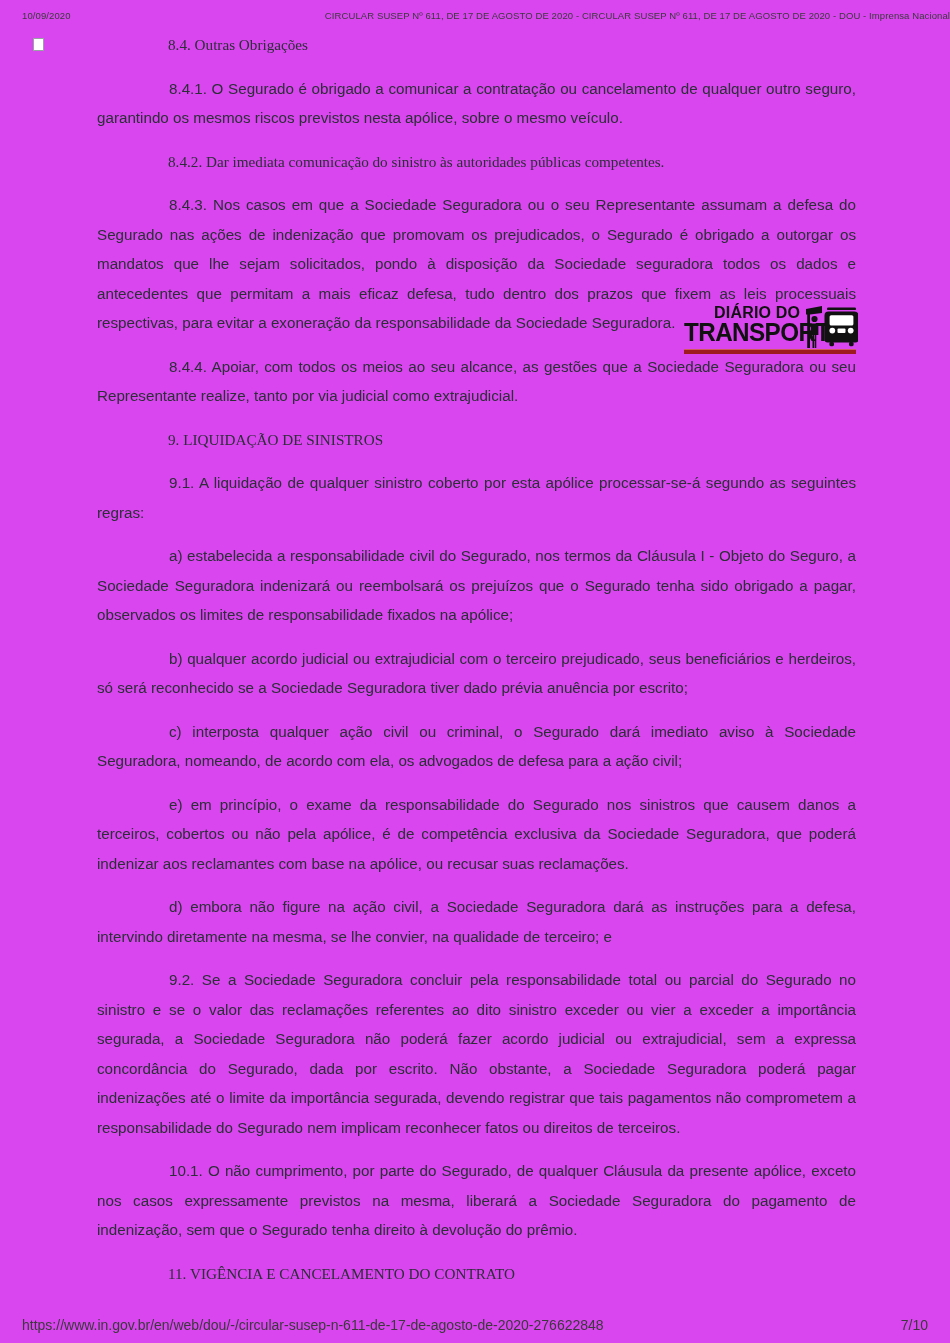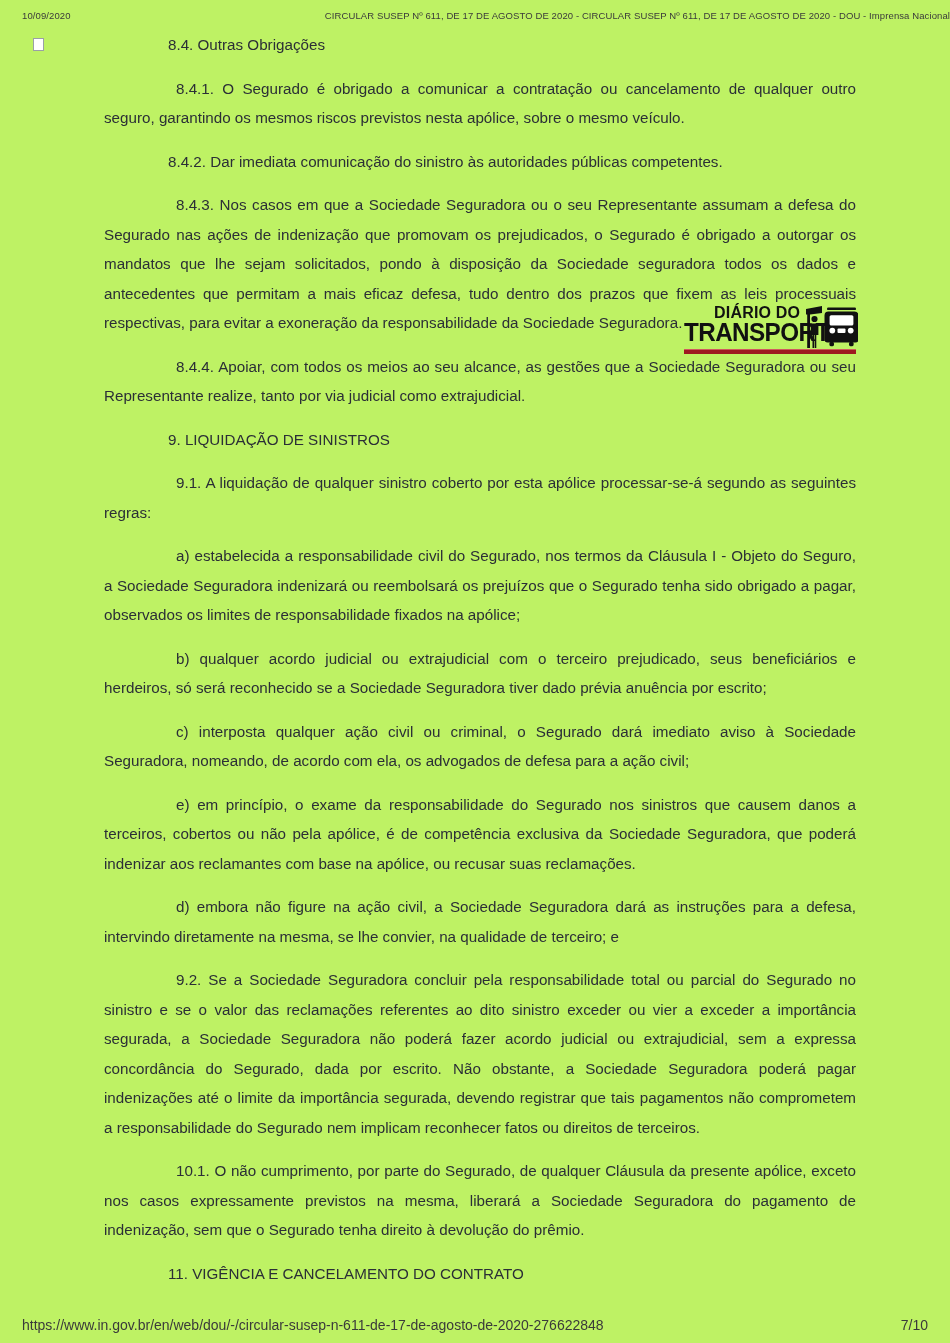--- a/index.html
+++ b/index.html
@@ -8,21 +8,21 @@
     background: #ffffff;
   }
   body {
     font-family: "Liberation Sans", sans-serif;
     color: #2b2f36;
   }
   .page {
     position: relative;
     width: 950px;
     height: 1343px;
-    background: #bef264;
+    background: #d946ef;
     overflow: hidden;
     box-sizing: border-box;
   }
 
   
   .print-header {
     position: absolute;
     top: 10px;
     left: 0;
     width: 950px;
@@ -82,38 +82,39 @@
     left: 33px;
     top: 38px;
     width: 11px;
     height: 13px;
     border: 1px solid #9aa0a6;
     box-sizing: border-box;
     background: #ffffff;
   }
 
   p.para {
-    margin: 0 0 0 8px;
+    margin: 0 0 0 1px;
     font-size: 15.2px;
     line-height: 29.5px;
     color: #2b2f36;
     text-align: justify;
     text-indent: 72px;
     padding-bottom: 14px;
     -webkit-hyphens: none;
     hyphens: none;
   }
   p.heading {
     margin: 0;
     font-size: 15.2px;
     line-height: 29.5px;
     color: #2b2f36;
     text-align: left;
     text-indent: 72px;
     padding-bottom: 14px;
+    font-family: Liberation Serif, serif;
   }
 
   .logo {
     position: absolute;
     left: 684px;
     top: 304px;
     width: 172px;
     height: 52px;
   }
   .logo-inner {

